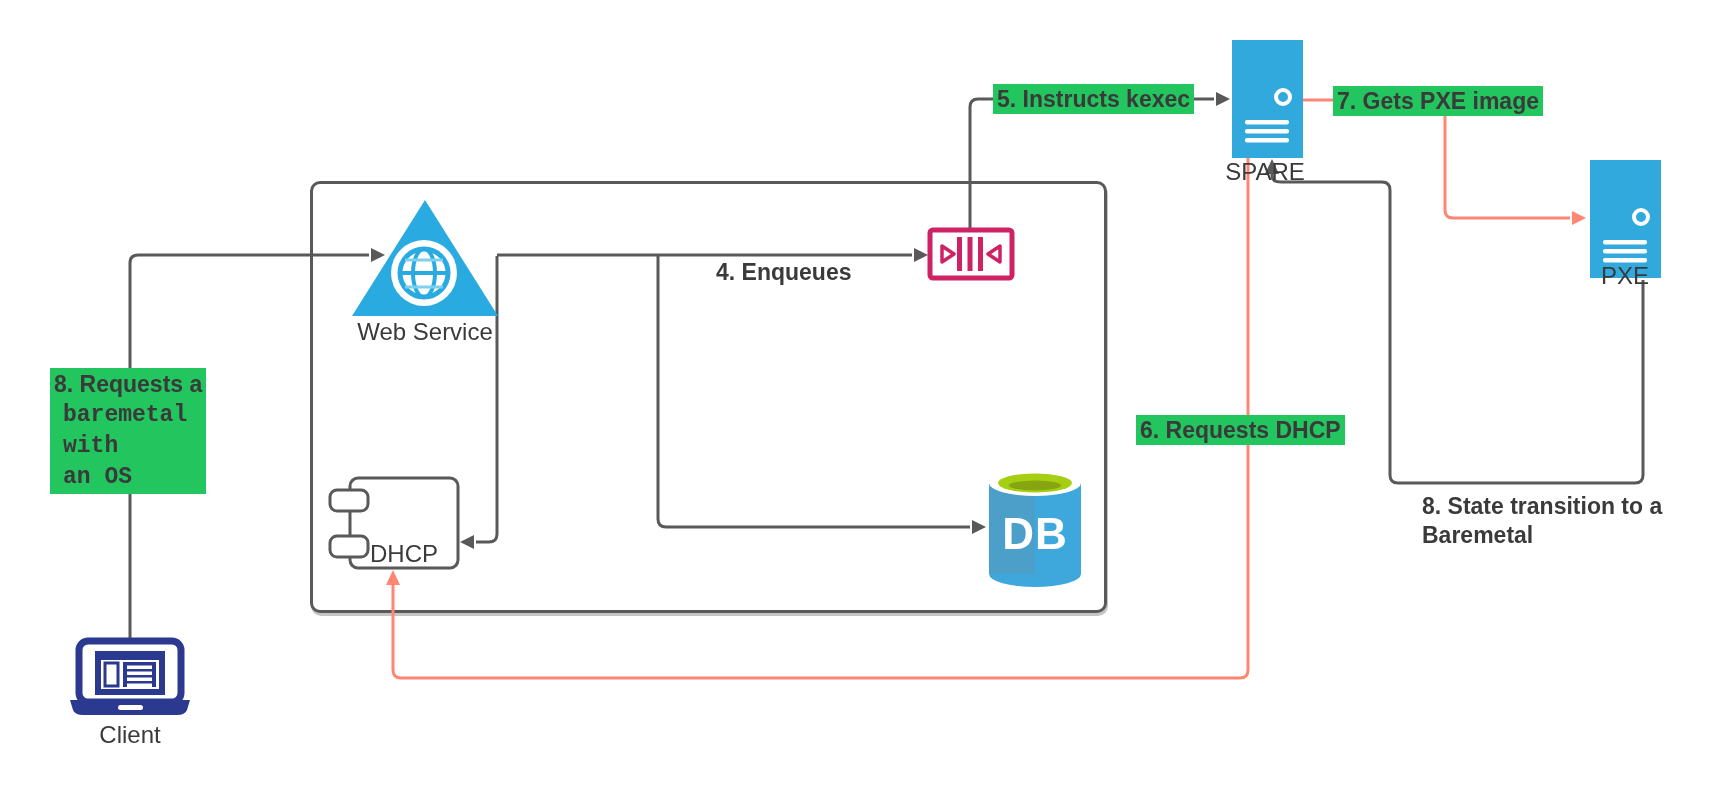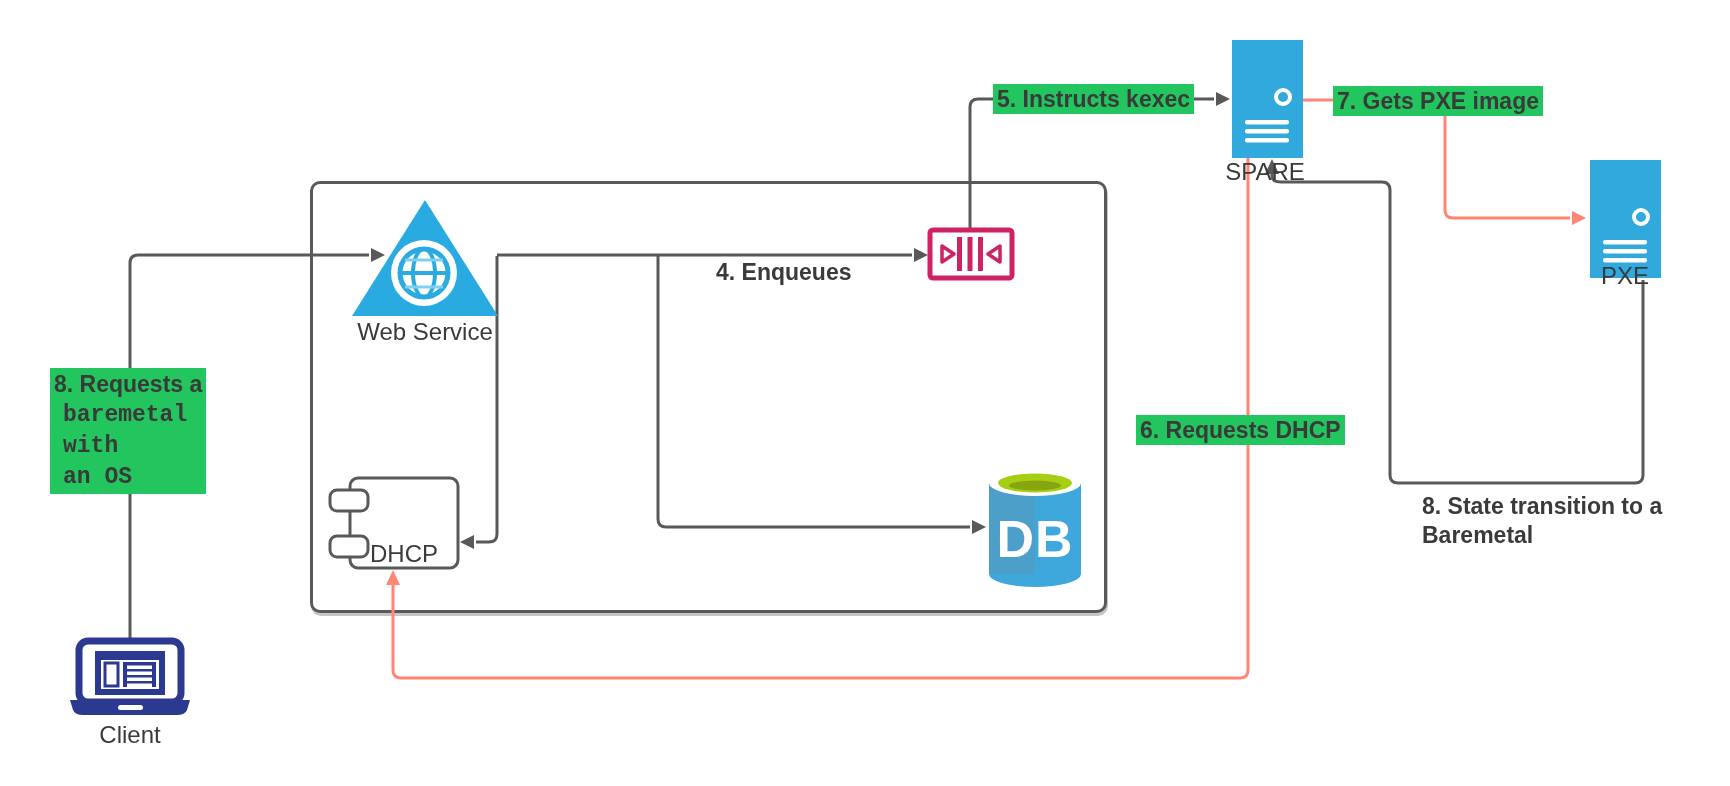--- a/index.html
+++ b/index.html
@@ -16,21 +16,21 @@
   .lbl { position:absolute; color:#3a3a3a; z-index:3; white-space:nowrap; }
   .step { font-weight:bold; font-size:23px; line-height:28px; }
   .node-label { font-size:24px; }
   .wbg { background:#22c55e; padding:1px 4px; }
   .center { text-align:center; }
   .step1-block { line-height:31px; }
   .step1-block .cont { margin-left:9px;font-family:Liberation Mono, monospace; }
   .s8 { white-space:normal; width:330px; line-height:29px; }
   .db-label {
     position:absolute; left:995px; top:509px; width:80px; text-align:center;
-    color:#ffffff; font-weight:bold; font-size:52px; z-index:3; letter-spacing:1px;
+    color:#ffffff; font-weight:bold; font-size:44px; z-index:3; letter-spacing:1px;
   }
 </style>
 </head>
 <body>
 
 <div class="canvas">
 
   <div class="container-box"></div>
 
   <svg class="layer" width="1730" height="786" viewBox="0 0 1730 786">

